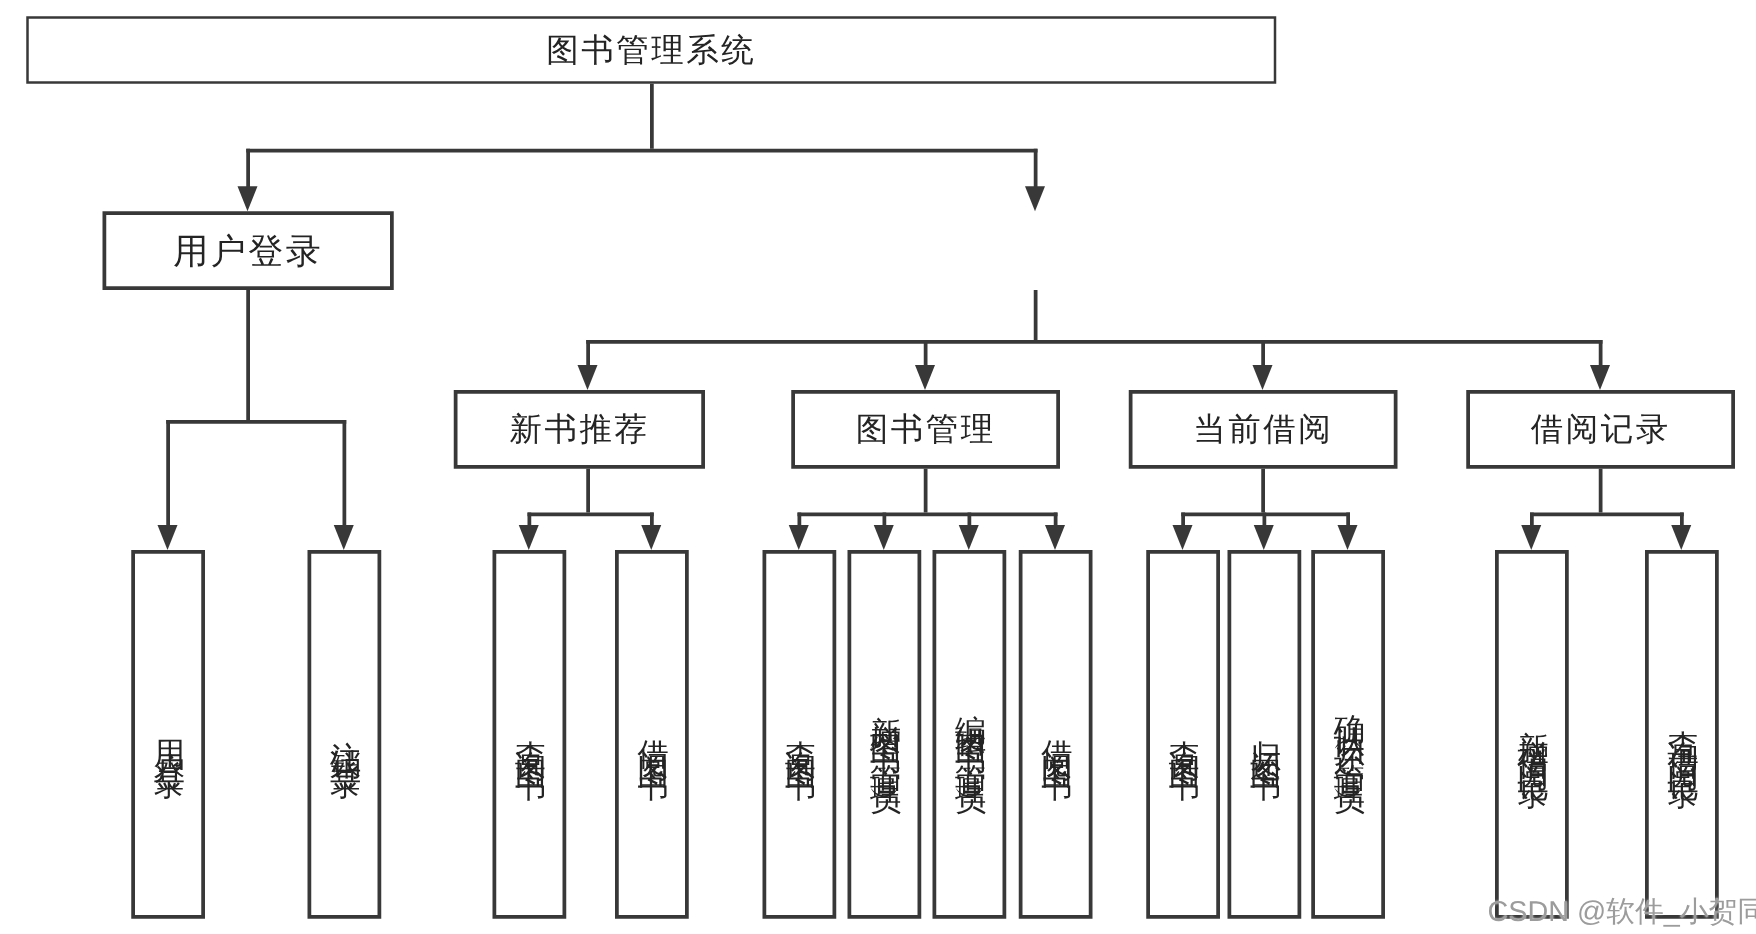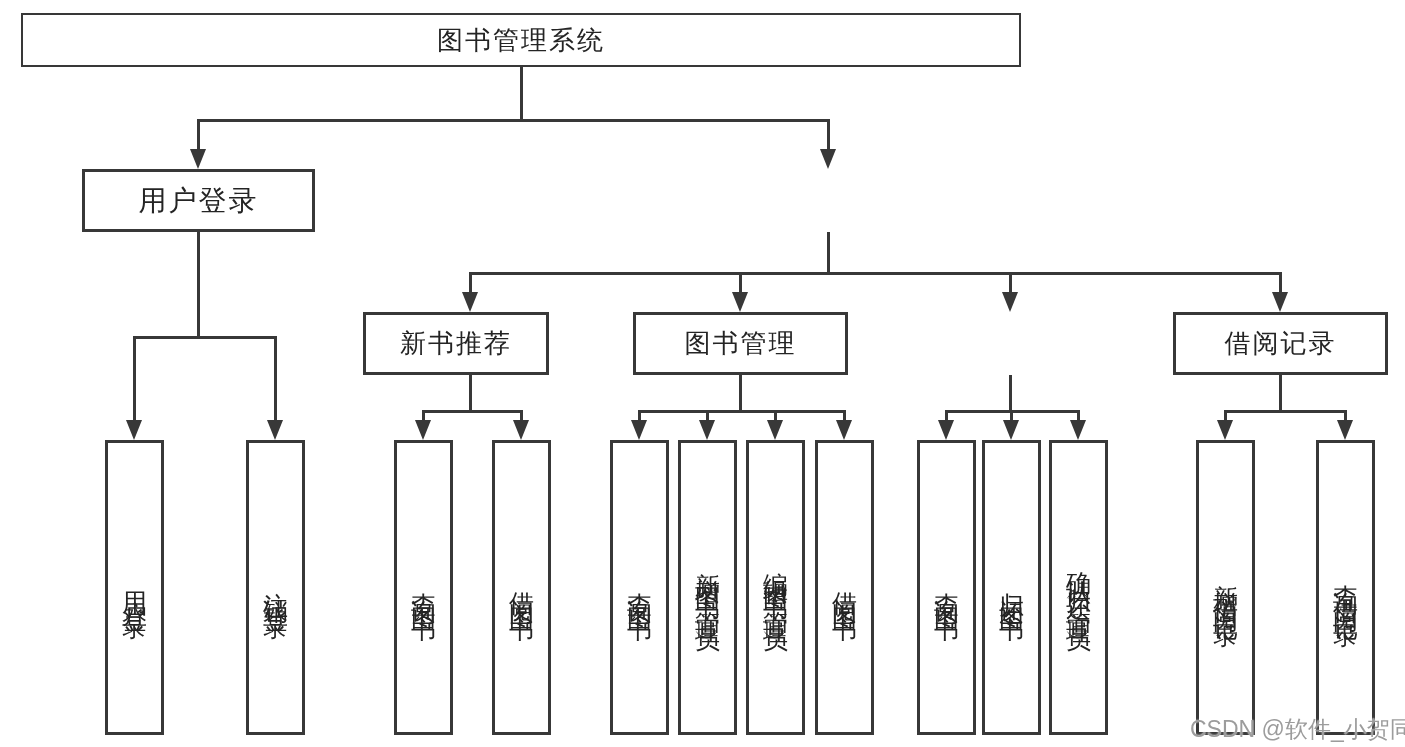--- a/index.html
+++ b/index.html
@@ -55,24 +55,25 @@
 </head>
 <body>
 
 <div id="canvas">
 
   <div class="box h root" style="left:21px;top:13px;width:1000px;height:54px;">图书管理系统</div>
 
   <div class="box h lvl2" style="left:82px;top:169px;width:233px;height:63px;">用户登录</div>
 
 
-  <div class="box h" style="left:363px;top:312px;width:186px;height:63px;">新书推荐</div>
+  <div class="box h" style="left:363px;top:312px;width:201px;height:63px;">新书推荐</div>
 
   <div class="box h" style="left:633px;top:312px;width:215px;height:63px;">图书管理</div>
 
+  <div class="box h" style="left:903px;top:312px;width:215px;height:63px;">当前借阅</div>
 
   <div class="box h" style="left:1173px;top:312px;width:215px;height:63px;">借阅记录</div>
 
   <div class="box v" style="left:105px;top:440px;width:59px;height:295px;">用户登录</div>
 
   <div class="box v" style="left:246px;top:440px;width:59px;height:295px;">注销登录</div>
 
   <div class="box v" style="left:394px;top:440px;width:59px;height:295px;">查询图书</div>
 
   <div class="box v" style="left:492px;top:440px;width:59px;height:295px;">借阅图书</div>

